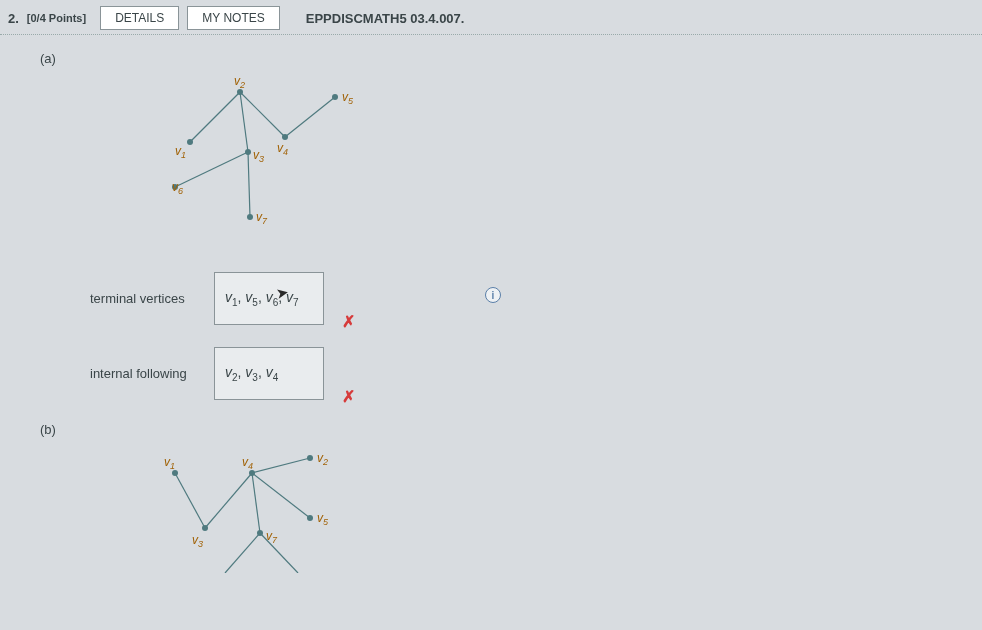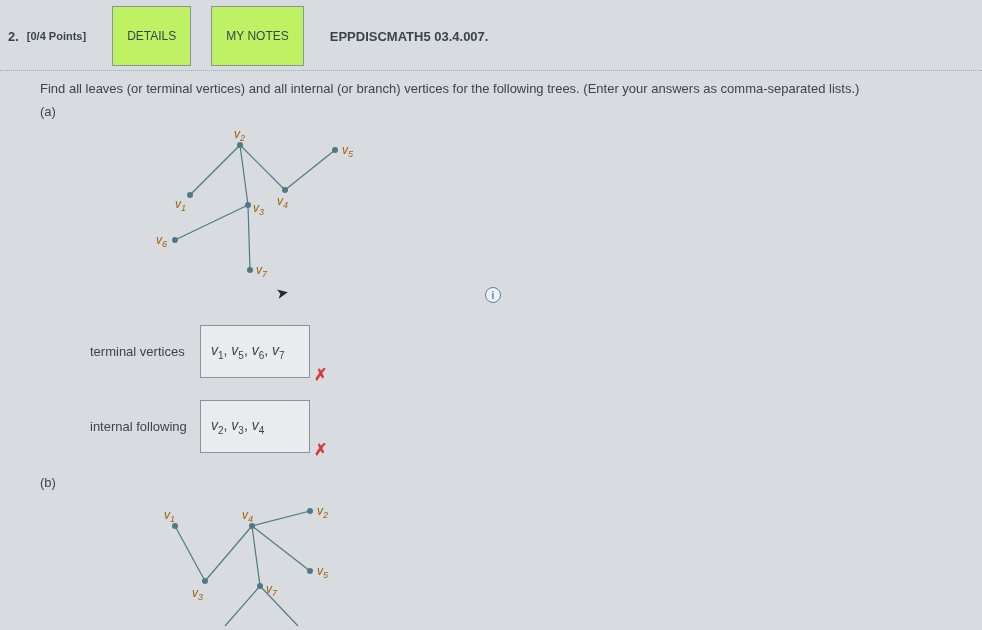--- a/index.html
+++ b/index.html
@@ -16,26 +16,25 @@
       display: flex;
       align-items: center;
       gap: 8px;
       padding: 6px 8px 4px 8px;
       border-bottom: 1px dotted #9aa;
     }
     .qnum { font-weight: bold; font-size: 13px; }
     .points { font-weight: bold; font-size: 11px; margin-right: 6px; }
     .tab-btn {
       border: 1px solid #8a9498;
-      background: #bef264;
-      padding: 22px 14px;
+      background: #ffffff;
+      padding: 4px 14px;
       font-size: 12px;
       color: #3a4548;
       cursor: pointer;
-      margin-left: 12px;
     }
     .src-code { font-weight: bold; font-size: 13px; margin-left: 18px; }
     .content { padding: 10px 20px 10px 40px; }
     .prompt { font-size: 13px; color: #3a4548; margin-bottom: 8px; }
     .part-label { margin: 6px 0 6px 0; }
     .graph-area { position: relative; width: 300px; height: 170px; margin-left: 80px; }
     .vertex-dot {
       position: absolute;
       width: 6px; height: 6px;
       background: #4f7a7f;
@@ -44,21 +43,21 @@
     .vertex-label {
       position: absolute;
       font-style: italic;
       font-size: 12px;
       color: #a16207;
     }
     .vertex-label sub { font-size: 9px; }
     svg.edges { position: absolute; top: 0; left: 0; }
     svg.edges line { stroke: #4f7a7f; stroke-width: 1.2; }
     .answer-rows { margin: 30px 0 20px 50px; }
-    .answer-row { display: flex; align-items: center; margin-bottom: 22px; }
+    .answer-row { display: flex; align-items: center; gap: 14px; margin-bottom: 22px; }
     .answer-label { width: 110px; font-size: 13px; }
     .answer-box {
       border: 1px solid #8a9498;
       background: #e9ecee;
       padding: 16px 10px;
       min-width: 110px;
       font-size: 14px;
     }
     .answer-box .v { font-style: italic; }
     .answer-box sub { font-size: 10px; }
@@ -100,21 +99,20 @@
 
 <div class="header-row">
   <span class="qnum">2.</span>
   <span class="points">[0/4 Points]</span>
   <button class="tab-btn">DETAILS</button>
   <button class="tab-btn">MY NOTES</button>
   <span class="src-code">EPPDISCMATH5 03.4.007.</span>
 </div>
 
 <div class="content">
-  <div class="prompt">Find all leaves (or terminal vertices) and all internal (or branch) vertices for the following trees. (Enter your answers as comma-separated lists.)</div>
   <div class="part-label">(a)</div>
 
   <div class="graph-area">
     <svg class="edges" width="300" height="170">
       <line x1="70" y1="70" x2="120" y2="20"></line>
       <line x1="120" y1="20" x2="165" y2="65"></line>
       <line x1="165" y1="65" x2="215" y2="25"></line>
       <line x1="120" y1="20" x2="128" y2="80"></line>
       <line x1="128" y1="80" x2="55" y2="115"></line>
       <line x1="128" y1="80" x2="130" y2="145"></line>
@@ -128,21 +126,21 @@
     <div class="vertex-dot" style="left:125px;top:77px"></div>
     <span class="vertex-label" style="left:133px;top:76px"><span>v</span><sub>3</sub></span>
 
     <div class="vertex-dot" style="left:162px;top:62px"></div>
     <span class="vertex-label" style="left:157px;top:69px"><span>v</span><sub>4</sub></span>
 
     <div class="vertex-dot" style="left:212px;top:22px"></div>
     <span class="vertex-label" style="left:222px;top:18px"><span>v</span><sub>5</sub></span>
 
     <div class="vertex-dot" style="left:52px;top:112px"></div>
-    <span class="vertex-label" style="left:36px;top:108px"><span>v</span><sub>6</sub></span>
+    <span class="vertex-label" style="left:52px;top:108px"><span>v</span><sub>6</sub></span>
 
     <div class="vertex-dot" style="left:127px;top:142px"></div>
     <span class="vertex-label" style="left:136px;top:138px"><span>v</span><sub>7</sub></span>
   </div>
 
   <div class="answer-rows">
     <div class="answer-row">
       <span class="answer-label">terminal vertices</span>
       <span class="answer-box"><span class="v">v</span><sub>1</sub>, <span class="v">v</span><sub>5</sub>, <span class="v">v</span><sub>6</sub>, <span class="v">v</span><sub>7</sub></span>
       <span class="wrong-mark">✗</span>

